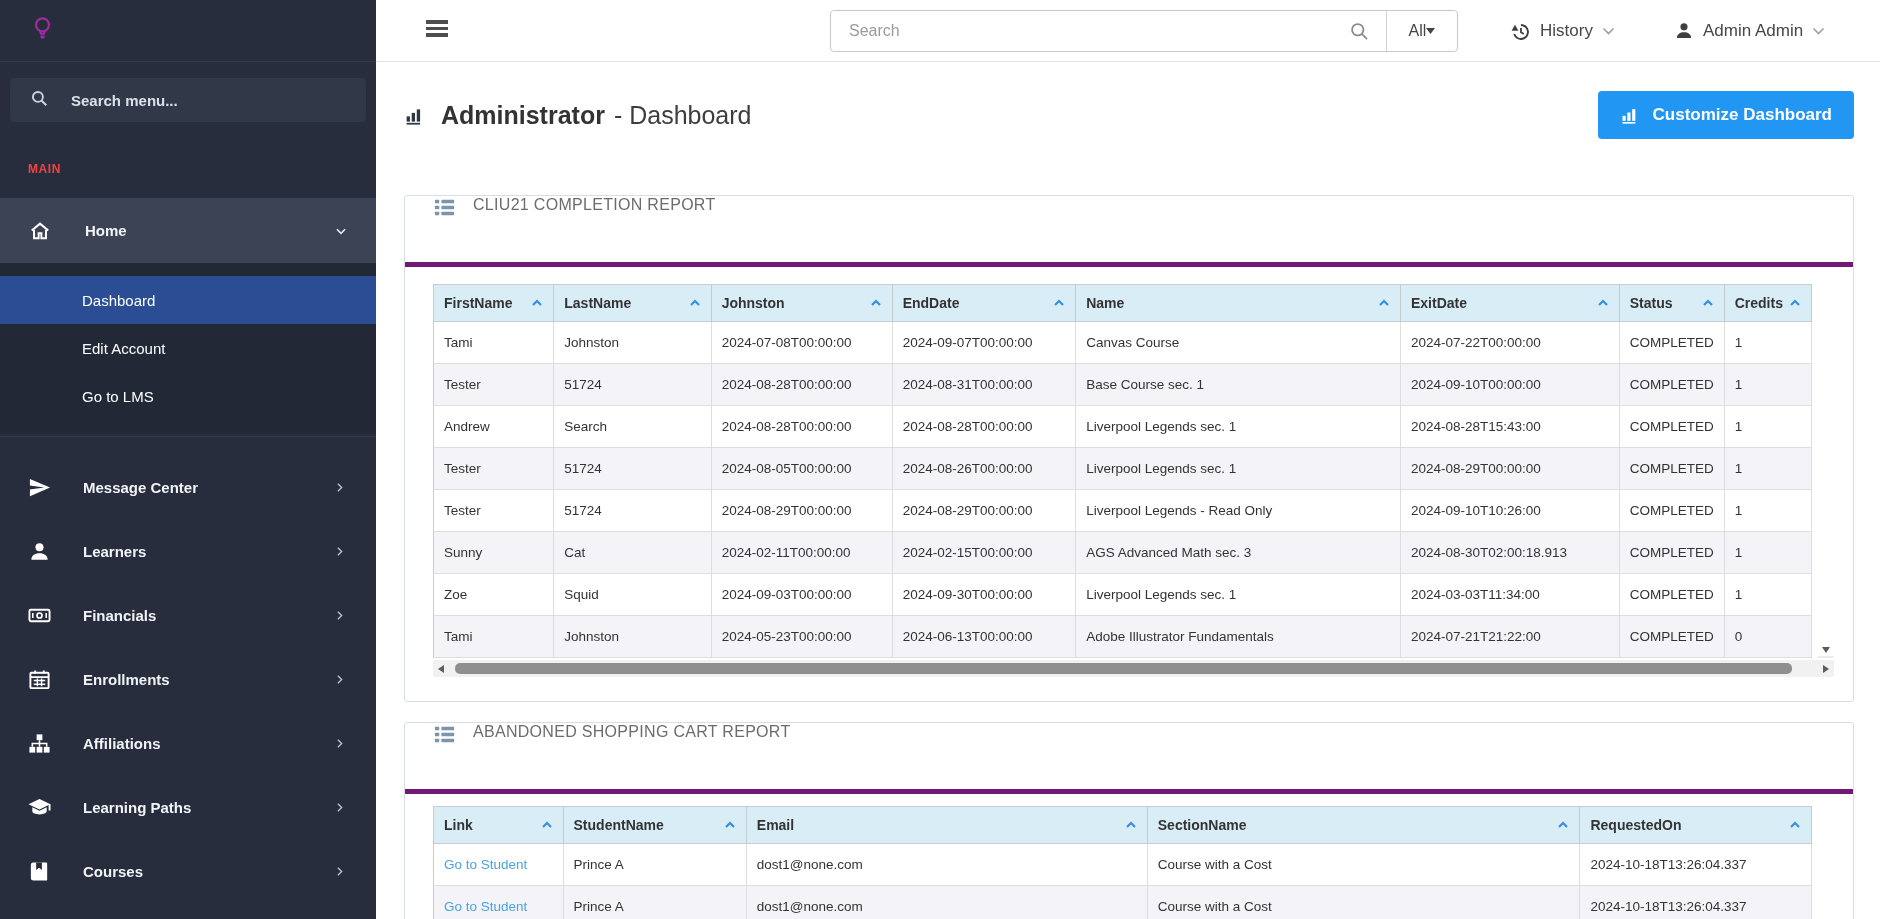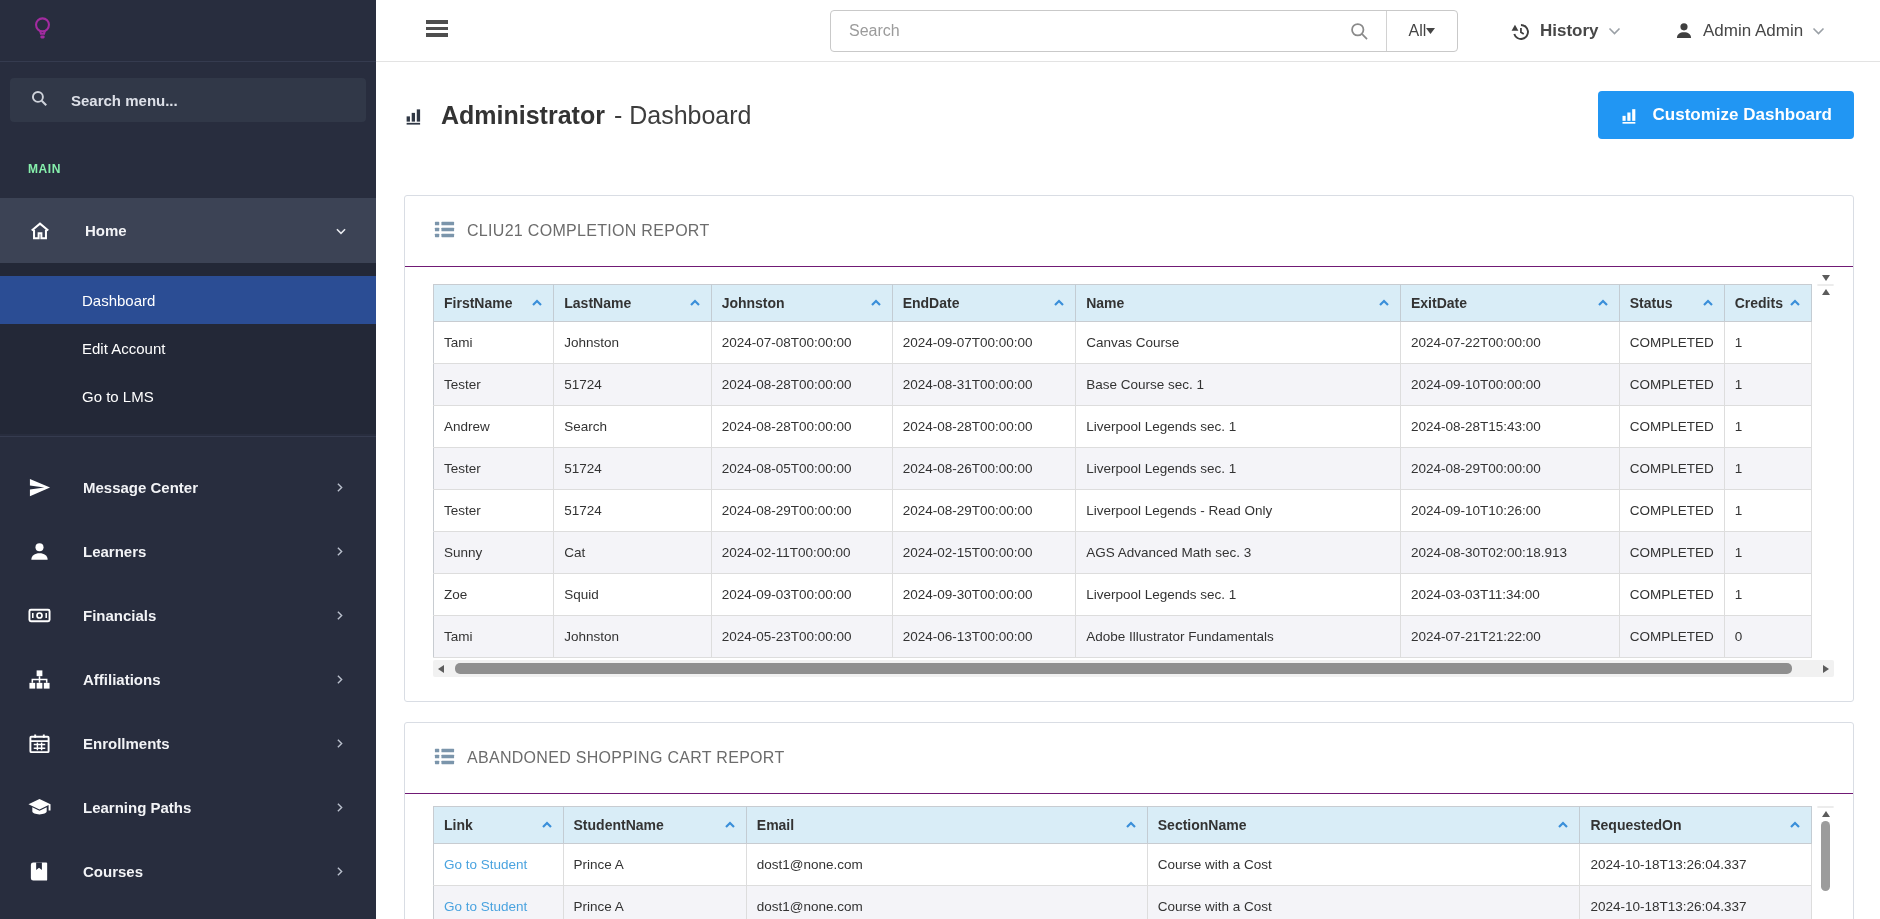--- a/index.html
+++ b/index.html
@@ -10,21 +10,21 @@
   
   .sidebar { width:376px; height:919px; background:#282d3e; flex:0 0 376px; }
   .logo-area { height:62px; display:flex; align-items:center; padding-left:30px;
     border-bottom:1px solid #353b4f; }
   .side-search { margin:16px 10px 0 10px; height:44px; background:#313848; border-radius:4px;
     display:flex; align-items:center; padding-left:20px; }
   .side-search input { background:transparent; border:none; outline:none; color:#e3e6ec;
     font-size:15px; font-weight:bold; margin-left:22px; width:240px;
     font-family:"Liberation Sans","DejaVu Sans",sans-serif; }
   .side-search input::placeholder { color:#dde0e8; opacity:1; }
-  .side-section { margin:40px 0 8px 28px; font-size:12px; font-weight:bold; color:#86efac;
+  .side-section { margin:40px 0 8px 28px; font-size:12px; font-weight:bold; color:#ef4444;
     letter-spacing:.6px; }
   .home-item { margin-top:22px; height:65px; background:#3c4355; display:flex; align-items:center;
     padding:0 28px 0 27px; color:#fff; cursor:pointer; }
   .home-item .nav-label { margin-left:33px; }
   .nav-label { font-size:15px; font-weight:bold; color:#f2f3f6; }
   .submenu { background:#232837; padding:13px 0 14px 0; }
   .sub-item { height:48px; display:flex; align-items:center; padding-left:82px; color:#fff;
     font-size:15px; cursor:pointer; }
   .sub-item.active { background:#2b4d94; }
   .side-divider { height:1px; background:#353b4f; margin-top:2px; }
@@ -46,44 +46,44 @@
     border:1px solid #c9c9c9; border-radius:4px; display:flex; align-items:center; background:#fff; }
   .search-group input { flex:1; border:none; outline:none; font-size:16px; padding-left:18px;
     color:#333; font-family:"Liberation Sans","DejaVu Sans",sans-serif; }
   .search-group input::placeholder { color:#9b9b9b; opacity:1; }
   .sg-mag { color:#8a8a8a; display:flex; margin-right:16px; cursor:pointer; }
   .sg-sep { width:1px; height:100%; background:#d2d2d2; }
   .sg-all { width:70px; display:flex; align-items:center; justify-content:center; 
     font-size:16px; color:#444; cursor:pointer; height:100%; }
   .tb-group { position:absolute; top:0; height:62px; display:flex; align-items:center; gap:9px;
     cursor:pointer; color:#474747; font-size:17px; }
-  .tb-history { left:1134px;font-weight:bold; }
+  .tb-history { left:1134px; }
   .tb-admin { left:1298px; }
   .tb-ic { display:flex; color:#3f3f3f; }
 
   .content { flex:1; padding:29px 26px 0 28px; background:#fff; }
   .heading-row { height:48px; display:flex; align-items:center; justify-content:space-between; }
   .page-title { display:flex; align-items:center; color:#333; }
   .pt-ic { display:flex; color:#2f3744; margin-right:16px; }
   .pt-bold { font-size:25px; font-weight:bold; color:#333; }
   .pt-rest { font-size:25px; font-weight:normal; color:#3d3d3d; margin-left:9px; }
   .btn-primary { height:48px; background:#2196f3; border:none; border-radius:4px; color:#fff;
     font-size:17px; font-weight:bold; padding:0 22px; display:flex; align-items:center; gap:13px;
     cursor:pointer; font-family:"Liberation Sans","DejaVu Sans",sans-serif; }
 
   .panel { border:1px solid #d9dde4; border-radius:3px; background:#fff; }
   .panel-1 { margin-top:56px; }
   .panel-2 { margin-top:20px; }
-  .panel-head { height:71px; display:flex; align-items:center; gap:11px; padding:0 28px;
-    border-bottom:1px solid #701a75; }
+  .panel-head { height:71px; display:flex; gap:17px; padding:0 28px;
+    border-bottom:5px solid #701a75; }
   .panel-title { font-size:16px; color:#6c6c6c; letter-spacing:.3px; }
   .panel-body { padding:17px 19px 24px 28px; }
   .panel-2 .panel-body { padding-top:12px; }
 
-  .tbl-wrap { display:flex; align-items:flex-start; }
+  .tbl-wrap { display:flex; align-items:flex-end; }
   table.grid { flex:1; border-collapse:collapse; table-layout:fixed; border:1px solid #c8ccd1; }
   table.grid th { background:#d9edf7; font-size:14px; font-weight:bold; color:#333;
     text-align:left; padding:0 10px; height:37px; border-right:1px solid #c3ccd3;
     border-bottom:1px solid #c8ccd1; cursor:pointer; }
   .th-in { display:flex; align-items:center; justify-content:space-between; }
   .sort-ic { display:flex; margin-left:6px; }
   table.grid td { font-size:13.5px; color:#333; padding:0 10px; height:42px;
     border-right:1px solid #ddd; border-bottom:1px solid #ddd; white-space:nowrap;
     overflow:hidden; }
   table.grid tbody tr:nth-child(even) { background:#f4f4f8; }
@@ -194,43 +194,43 @@
           <span class="nav-label">Financials</span>
           <span class="nav-chev">
             <svg viewBox="0 0 24 24" width="13" height="13">
               <path d="M9 5l7 7-7 7" fill="none" stroke="currentColor" stroke-width="2.6"></path>
             </svg>
           </span>
         </div>
         <div class="nav-item">
           <span class="nav-ic">
             <svg viewBox="0 0 24 24" width="23" height="23">
+              <rect x="2.5" y="5" width="19" height="16" rx="1" fill="none" stroke="currentColor" stroke-width="2"></rect>
+              <path d="M2.5 9.5h19M7.5 2.5V6M16.5 2.5V6" stroke="currentColor" stroke-width="2" fill="none"></path>
+              <path d="M6 13h12M6 17h12M9.8 11v8M14.2 11v8" stroke="currentColor" stroke-width="1.5" fill="none"></path>
+            </svg>
+          </span>
+          <span class="nav-label">Enrollments</span>
+          <span class="nav-chev">
+            <svg viewBox="0 0 24 24" width="13" height="13">
+              <path d="M9 5l7 7-7 7" fill="none" stroke="currentColor" stroke-width="2.6"></path>
+            </svg>
+          </span>
+        </div>
+        <div class="nav-item">
+          <span class="nav-ic">
+            <svg viewBox="0 0 24 24" width="23" height="23">
               <rect x="9" y="2.5" width="6" height="6" fill="currentColor"></rect>
               <rect x="1.5" y="15.5" width="6" height="6" fill="currentColor"></rect>
               <rect x="9" y="15.5" width="6" height="6" fill="currentColor"></rect>
               <rect x="16.5" y="15.5" width="6" height="6" fill="currentColor"></rect>
               <path d="M12 8.5V12M4.5 15.5v-3.5h15v3.5M12 12v3.5" fill="none" stroke="currentColor" stroke-width="1.6"></path>
             </svg>
           </span>
           <span class="nav-label">Affiliations</span>
-          <span class="nav-chev">
-            <svg viewBox="0 0 24 24" width="13" height="13">
-              <path d="M9 5l7 7-7 7" fill="none" stroke="currentColor" stroke-width="2.6"></path>
-            </svg>
-          </span>
-        </div>
-        <div class="nav-item">
-          <span class="nav-ic">
-            <svg viewBox="0 0 24 24" width="23" height="23">
-              <rect x="2.5" y="5" width="19" height="16" rx="1" fill="none" stroke="currentColor" stroke-width="2"></rect>
-              <path d="M2.5 9.5h19M7.5 2.5V6M16.5 2.5V6" stroke="currentColor" stroke-width="2" fill="none"></path>
-              <path d="M6 13h12M6 17h12M9.8 11v8M14.2 11v8" stroke="currentColor" stroke-width="1.5" fill="none"></path>
-            </svg>
-          </span>
-          <span class="nav-label">Enrollments</span>
           <span class="nav-chev">
             <svg viewBox="0 0 24 24" width="13" height="13">
               <path d="M9 5l7 7-7 7" fill="none" stroke="currentColor" stroke-width="2.6"></path>
             </svg>
           </span>
         </div>
         <div class="nav-item">
           <span class="nav-ic">
             <svg viewBox="0 0 24 24" width="23" height="23">
               <path d="M12 3L.5 8.5 12 14l9.5-4.5V15h2V8.5z" fill="currentColor"></path>

